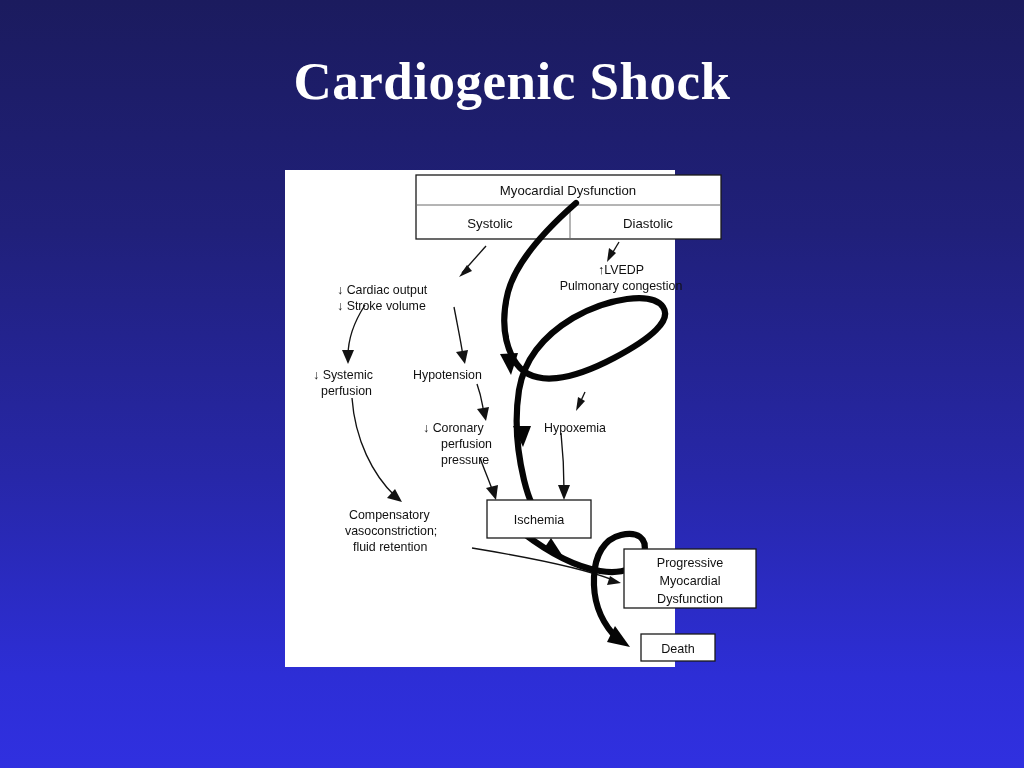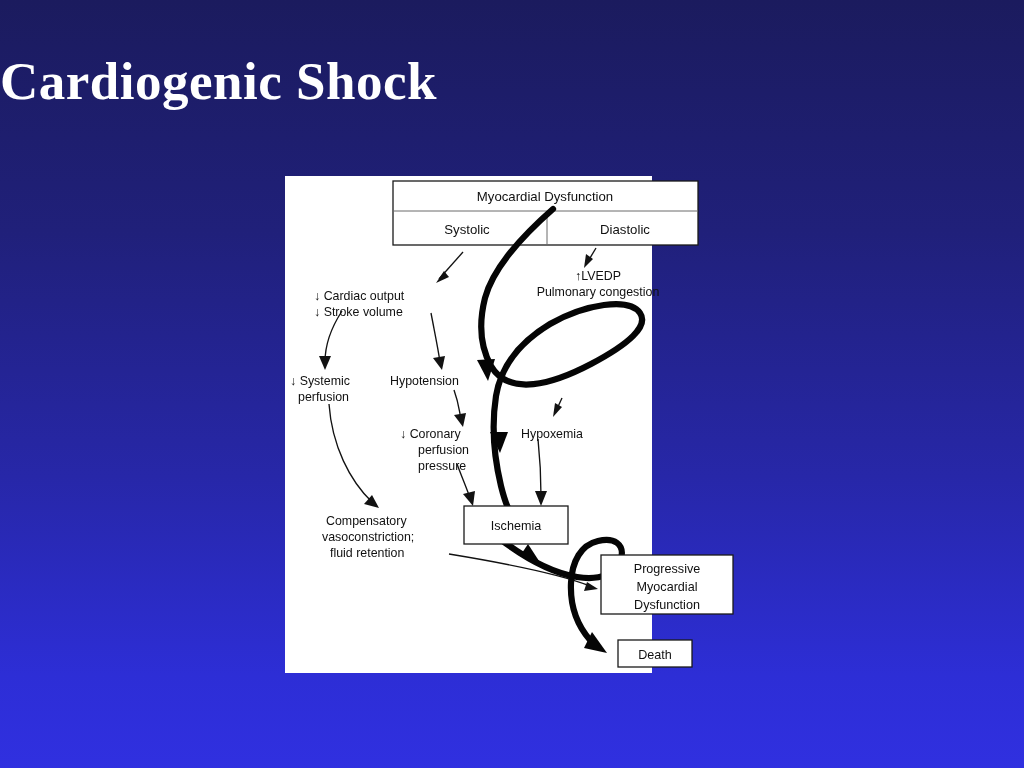--- a/index.html
+++ b/index.html
@@ -18,36 +18,37 @@
     width: 1024px;
     height: 768px;
     background: linear-gradient(to bottom, #1b1b5e 0%, #20207a 30%, #2727a8 62%, #2d2ed6 88%, #3030e0 100%);
     overflow: hidden;
   }
   #slide-title {
     position: absolute;
     left: 0;
     top: 52px;
     width: 1024px;
-    text-align: left;
+    text-align: center;
     color: #ffffff;
     font-family: "Liberation Serif", serif;
     font-weight: bold;
     font-size: 53px;
     letter-spacing: 0.5px;
     line-height: 1.1;
     white-space: nowrap;
   }
   #diagram-panel {
     position: absolute;
     left: 285px;
-    top: 176px;
+    top: 170px;
     width: 367px;
     height: 497px;
     background: #ffffff;
+    padding-left: 23px;
   }
   #diagram-svg {
     display: block;
     width: 455px;
     height: 497px;
   }
   .dg-text {
     font-family: "Liberation Sans", sans-serif;
     font-size: 12.4px;
     fill: #101010;

